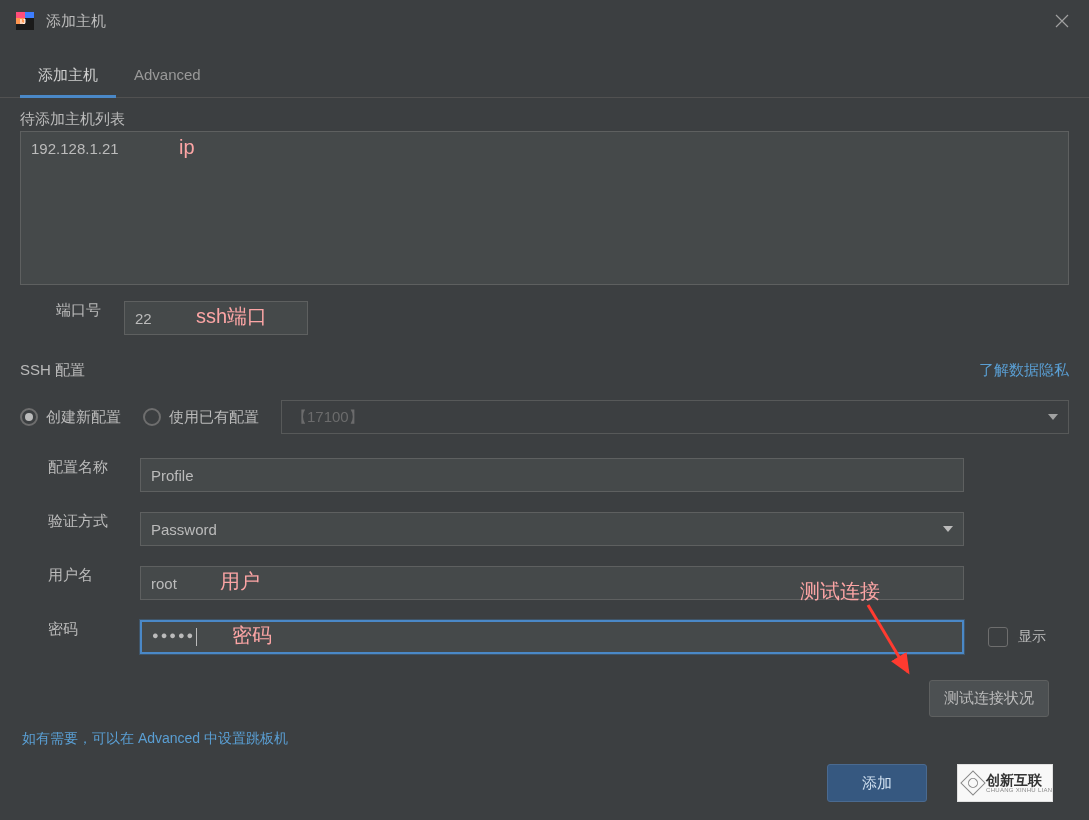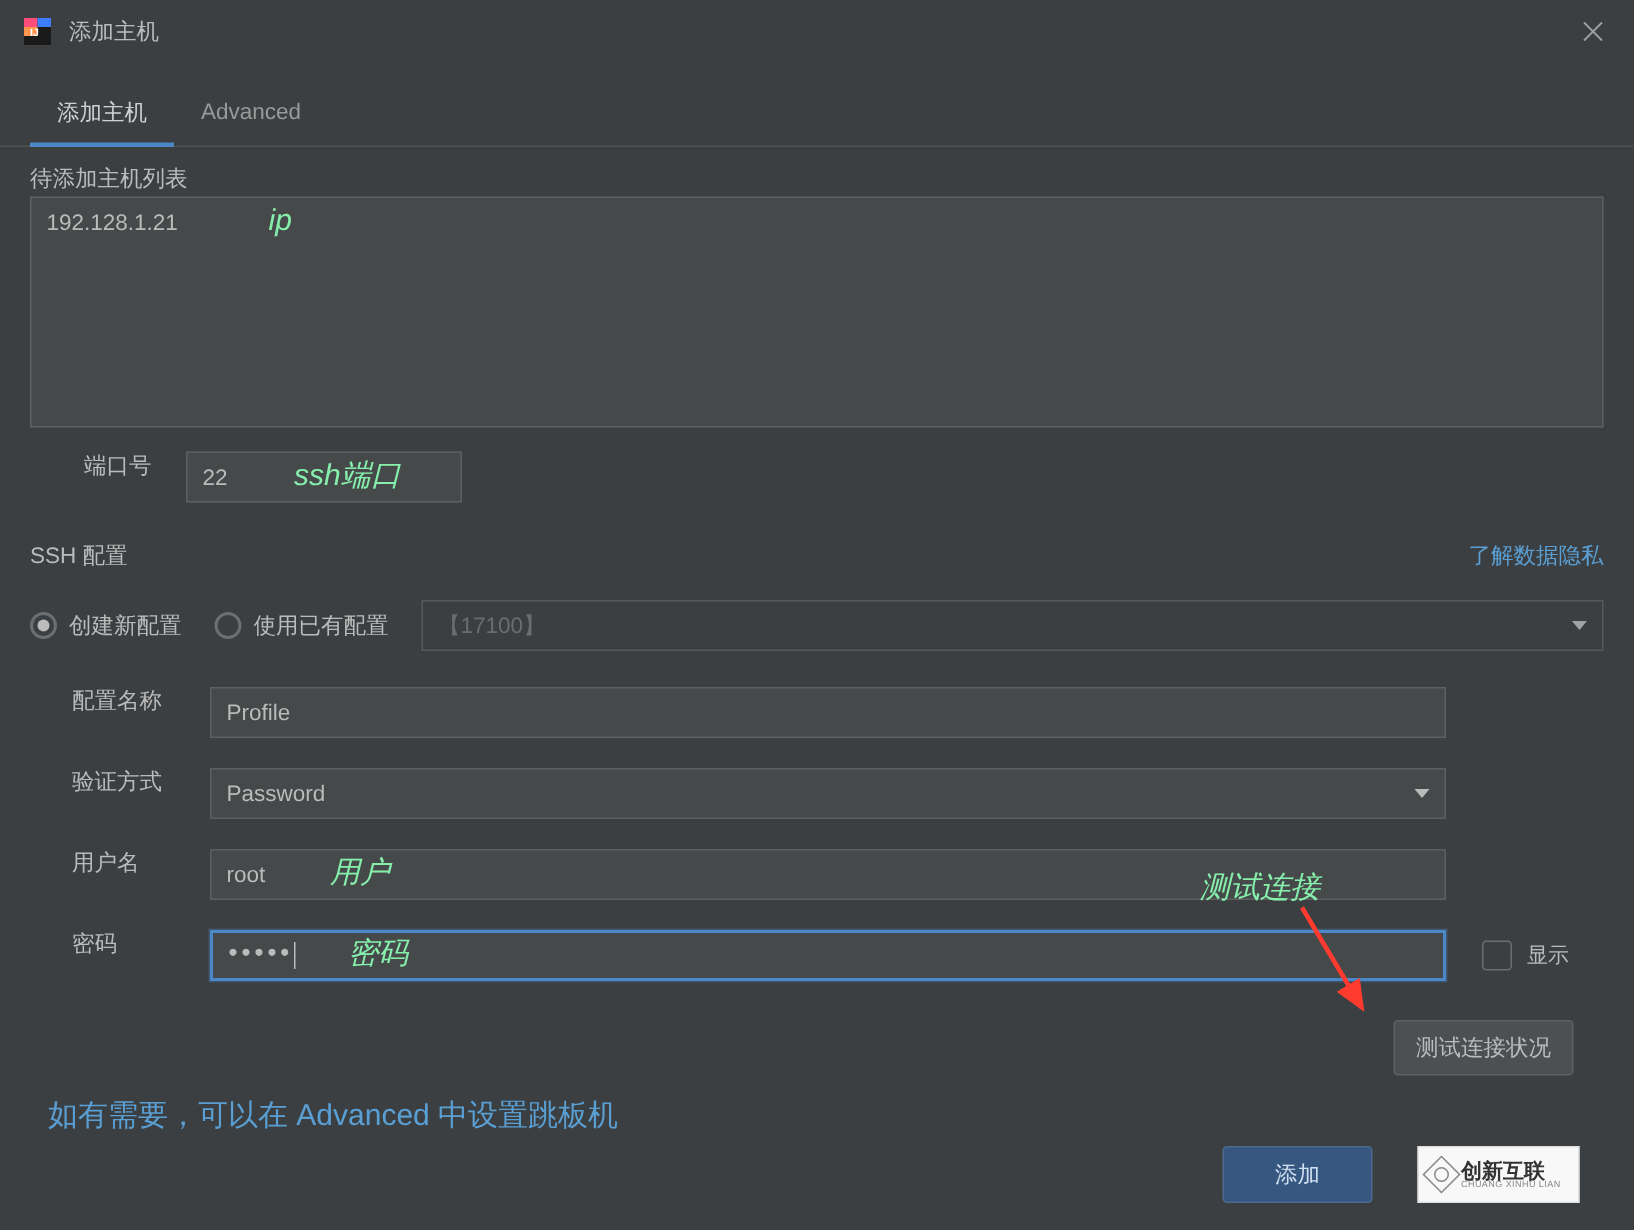--- a/index.html
+++ b/index.html
@@ -80,25 +80,24 @@
       width: 100%;
       height: 154px;
       background: #45494a;
       border: 1px solid #5e6060;
       padding: 8px 10px;
       font-size: 15px;
       color: #bbbbbb;
     }
     .annot {
       position: absolute;
-      color: #86efac;
+      color: #fca5a5;
       font-size: 20px;
       font-weight: 400;
       pointer-events: none;
-      font-style: italic;
     }
     .port-row {
       display: flex;
       align-items: flex-start;
       margin-top: 16px;
       gap: 16px;
       margin-left: 36px;
     }
     .port-row .label {
       min-width: 52px;
@@ -258,24 +257,24 @@
       padding: 8px 14px;
       background: #4c5052;
       border: 1px solid #5e6060;
       color: #bbbbbb;
       font-size: 15px;
       cursor: pointer;
       border-radius: 3px;
     }
     .help-link {
       position: absolute;
-      left: 32px;
+      left: 22px;
       top: 730px;
       color: #5a9fd4;
-      font-size: 20px;
+      font-size: 14px;
       cursor: pointer;
     }
     .footer {
       position: absolute;
       right: 36px;
       bottom: 18px;
       display: flex;
       gap: 30px;
     }
     .btn {
@@ -286,21 +285,21 @@
       border: 1px solid #5e6060;
       background: #4c5052;
       color: #bbbbbb;
     }
     .btn.primary {
       background: #365880;
       border: 1px solid #4a6a90;
       color: #d0e0f0;
     }
     .cancel-blocked {
-      width: 108px;
+      width: 96px;
       height: 38px;
       background: #f8f8f8;
       border: 1px solid #e0e0e0;
       display: flex;
       align-items: center;
       justify-content: flex-start;
       padding-left: 6px;
       color: #555;
       font-size: 11px;
       gap: 4px;

